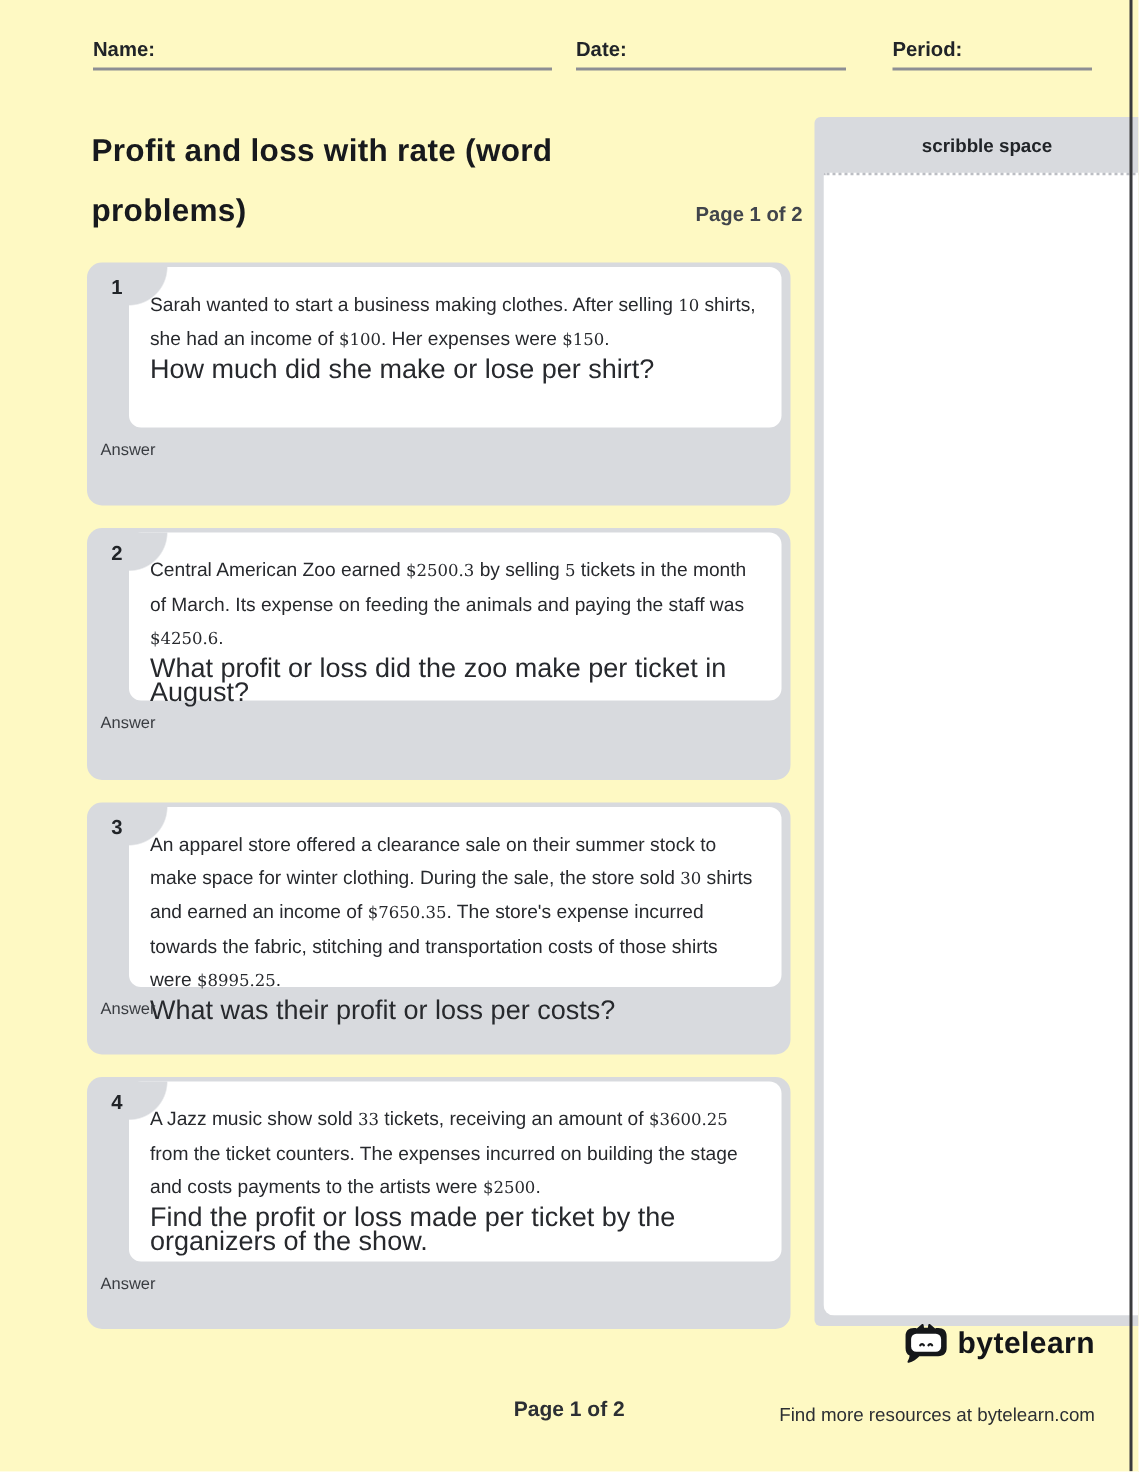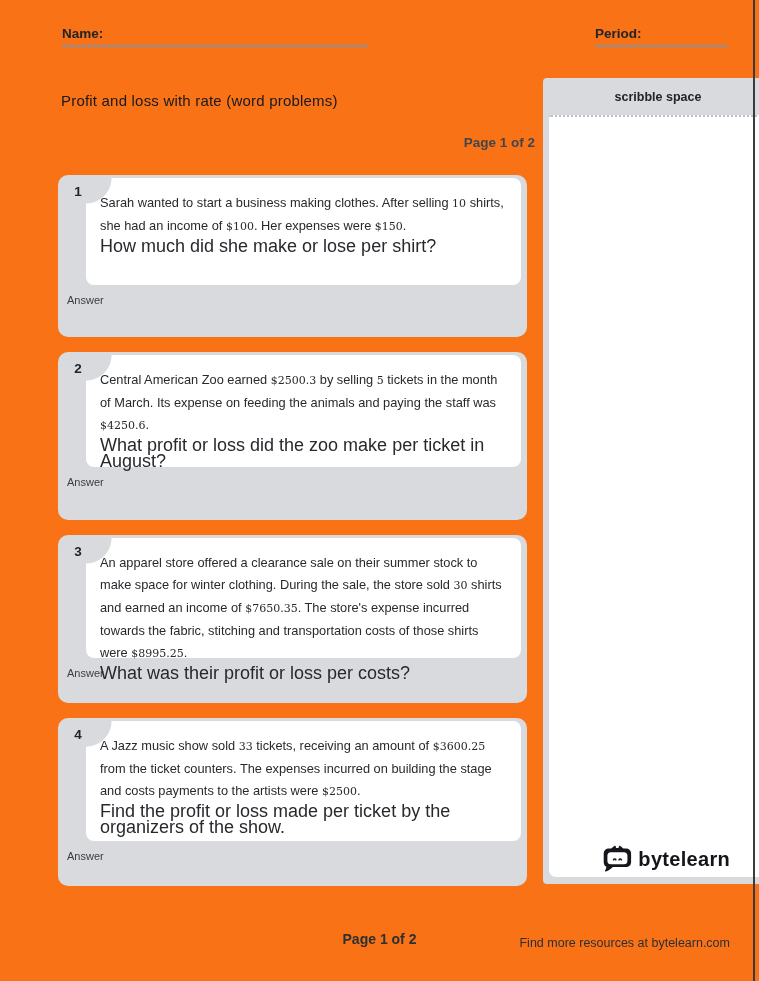--- a/index.html
+++ b/index.html
@@ -1,31 +1,31 @@
 <!DOCTYPE html>
 <html><head>
 <meta charset="utf-8">
 <style>
   * { margin:0; padding:0; box-sizing:border-box; }
   html,body { background:#ffffff; }
   body { font-family:"Liberation Sans", sans-serif; }
-  .sheet { position:relative; width:759px; height:981px; background:#f97316; overflow:hidden; }
+  .sheet { position:relative; width:759px; height:981px; background:#fef9c3; overflow:hidden; }
 
   
   .edge-line { position:absolute; left:753px; top:0; width:2px; height:981px; background:#3a3b3d; }
 
   
   .field { position:absolute; top:24px; height:23px; border-bottom:2px solid #8d8f94; }
   .field span { font-weight:700; font-size:13.5px; color:#212428; }
   .f-name   { left:62px;  width:306px; }
   .f-date   { left:384px; width:180px; }
   .f-period { left:595px; width:133px; }
 
   
-  .title { position:absolute; left:61px; top:81px; width:400px; font-size:15px; font-weight:400;
+  .title { position:absolute; left:61px; top:81px; width:400px; font-size:21px; font-weight:700;
            color:#17191d; line-height:40px; letter-spacing:0.2px; }
   .pi-top { position:absolute; top:135px; left:335px; width:200px; text-align:right;
             font-weight:700; font-size:13.5px; color:#41454b; }
 
   
   .main-col { position:absolute; left:58px; top:175px; width:469px; }
   .card { position:relative; background:#d8dade; border-radius:10px; margin-bottom:15px; }
   .card-1 { height:162px; } .card-2, .card-3, .card-4 { height:168px; }
   .qnum { position:absolute; top:9px; left:12px; width:16px; text-align:center;
           font-weight:700; font-size:13.5px; color:#212428; z-index:2; }
@@ -47,31 +47,34 @@
   .scribble { position:absolute; left:543px; top:78px; width:230px; height:806px;
               background:#d8dade; border-radius:4px; }
   .scribble-hdr { height:37px; line-height:39px; text-align:center; font-weight:700;
                   font-size:12.5px; color:#212428; }
   .scribble-area { position:absolute; top:37px; left:6px; right:6px; bottom:7px; background:#fff;
                    border-top:2px dotted #bcbec4; border-radius:2px 2px 7px 7px; }
 
   
   .pi-bottom { position:absolute; top:931px; left:0; width:759px; text-align:center;
                font-weight:700; font-size:14px; color:#2c2f33; }
-  .brand { position:absolute; top:845px; right:29px; display:flex; align-items:center; gap:4px; }
+  .brand { position:absolute; top:882px; right:29px; display:flex; align-items:center; gap:4px; }
   .brand-name { font-size:20px; font-weight:700; color:#131518; letter-spacing:0.3px; }
   .tagline { position:absolute; top:936px; right:29px; font-size:12.5px; color:#2c2f33;padding-left:32px; }
 </style>
 </head>
 <body>
 
 <div class="sheet">
 
   <div class="field f-name">
     <span>Name:</span>
+  </div>
+  <div class="field f-date">
+    <span>Date:</span>
   </div>
   <div class="field f-period">
     <span>Period:</span>
   </div>
 
   <h1 class="title">Profit and loss with rate (word problems)</h1>
   <div class="pi-top">Page 1 of 2</div>
 
   <div class="main-col">
 

